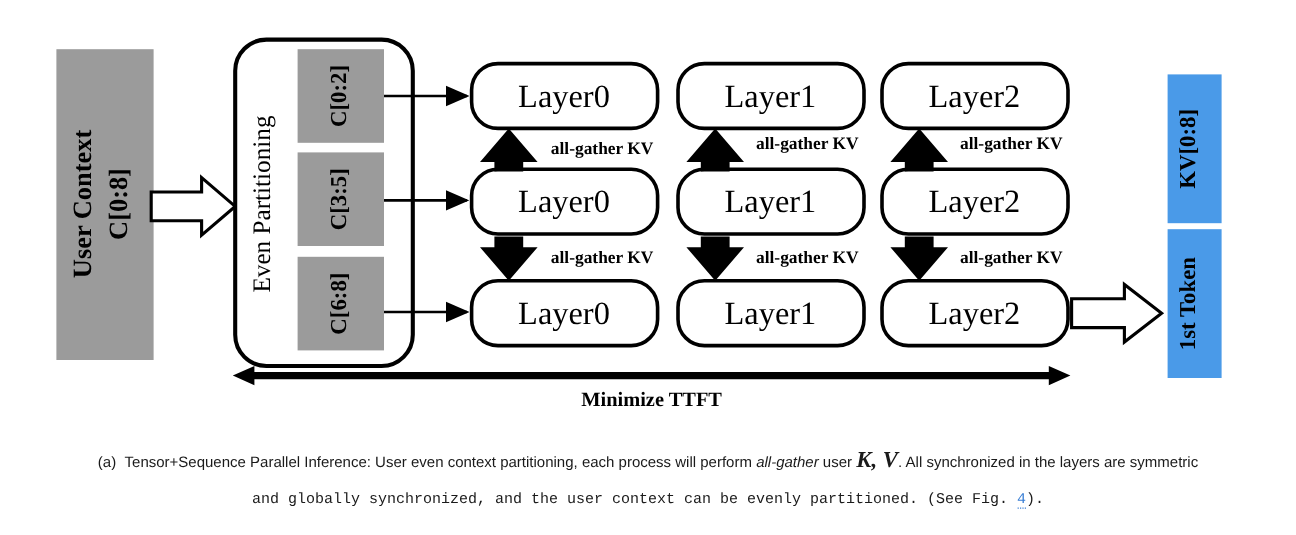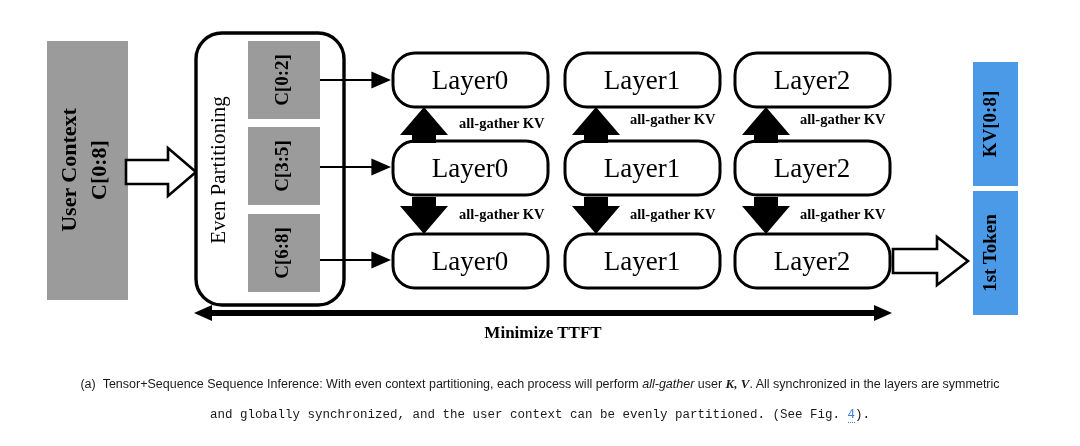--- a/index.html
+++ b/index.html
@@ -67,21 +67,21 @@
   }
   .caption .line1 { display: block; }
   .caption .line2 { display: block; font-family: Liberation Mono, monospace; }
   .cap-it {
     font-style: italic;
   }
   .cap-math {
     font-family: "Liberation Serif", serif;
     font-style: italic;
     font-weight: bold;
-    font-size: 13px;
+    font-size: 19px;
   }
   .cap-link {
     color: #3a7fd5;
     text-decoration: none;
     border-bottom: 1px dotted #3a7fd5;
   }
 </style>
 </head>
 <body>
 
@@ -207,17 +207,17 @@
       <text class="vtext" x="996" y="124" font-size="19" text-anchor="middle" transform="rotate(-90 996 124)">KV[0:8]</text>
     </g>
     <g>
       <rect x="973" y="191" width="45" height="124" fill="#4a9ae8"></rect>
       <text class="vtext" x="996" y="253" font-size="19" text-anchor="middle" transform="rotate(-90 996 253)">1st Token</text>
     </g>
 
   </svg>
 
   <div class="caption">
-    <span class="line1"><span>(a)</span>&nbsp;&nbsp;<span>Tensor+Sequence Sequence Inference: With even context partitioning, each process will perform </span><span class="cap-it">all-gather</span><span> user </span><span class="cap-math">K, V</span><span>. All synchronized in the layers are symmetric</span></span>
+    <span class="line1"><span>(a)</span>&nbsp;&nbsp;<span>Tensor+Sequence Parallel Inference: User even context partitioning, each process will perform </span><span class="cap-it">all-gather</span><span> user </span><span class="cap-math">K, V</span><span>. All synchronized in the layers are symmetric</span></span>
     <span class="line2"><span>and globally synchronized, and the user context can be evenly partitioned. (See Fig. </span><a class="cap-link" href="#">4</a><span>).</span></span>
   </div>
 
 </div>
 
 </body></html>

